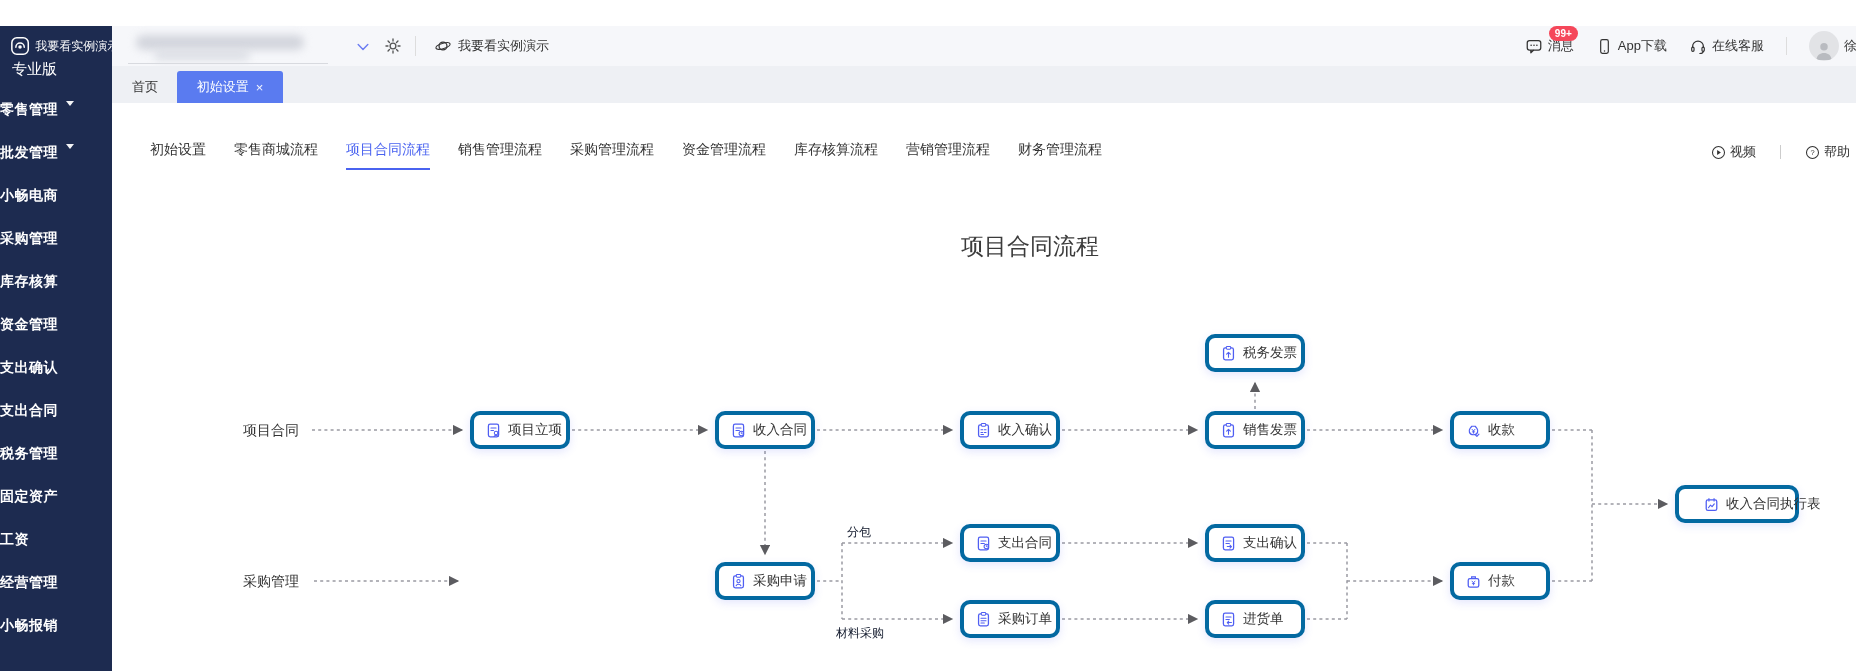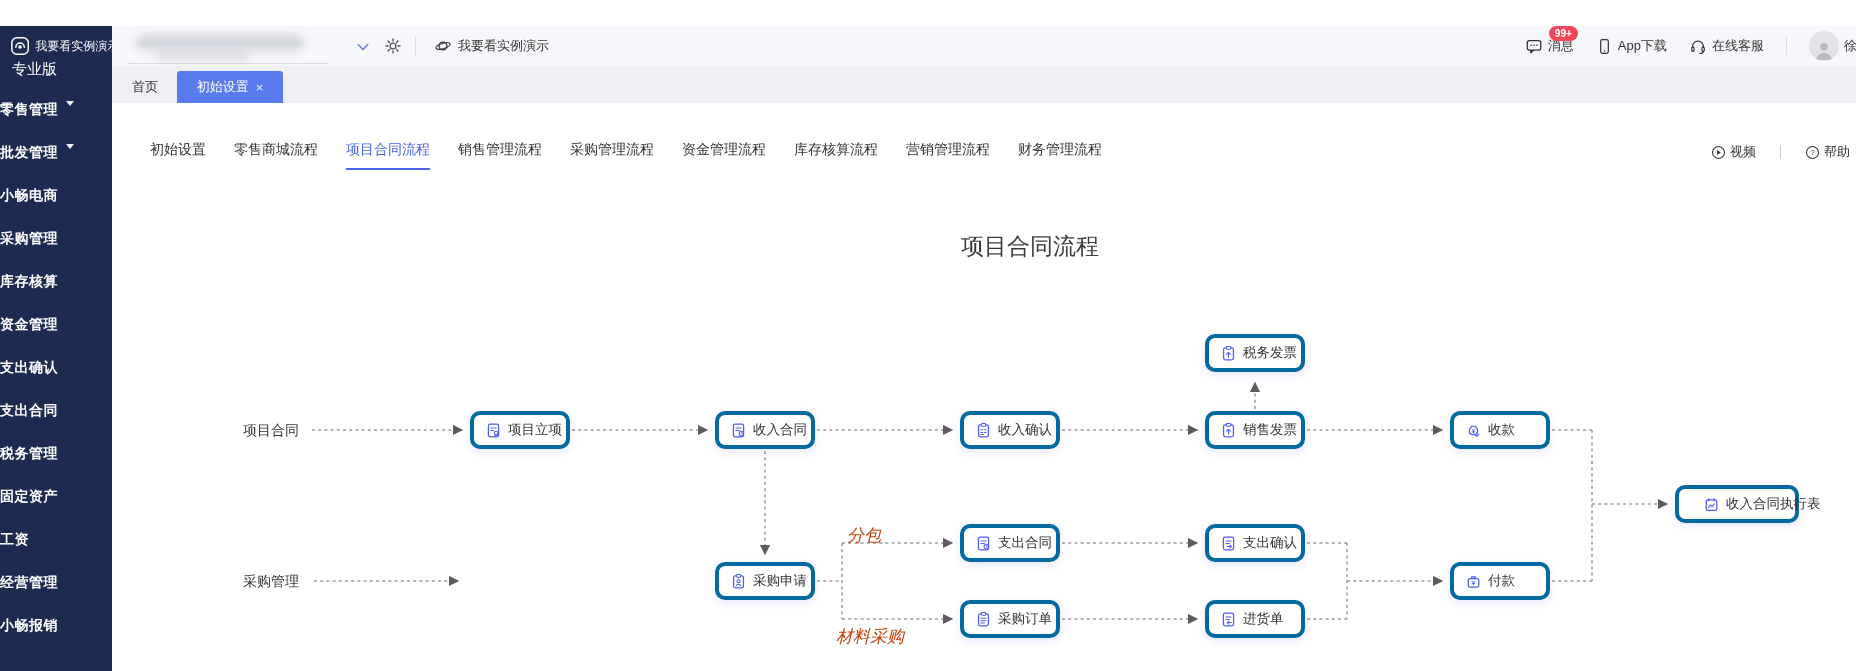--- a/index.html
+++ b/index.html
@@ -61,21 +61,21 @@
 
   
   .diagram-title { position:absolute; left:928px; top:231px; width:204px; text-align:center;
                    font-size:23px; color:#3b3b3b; font-weight:500; }
   .edges { position:absolute; left:0; top:0; pointer-events:none; }
   .node { position:absolute; width:100px; height:38px; background:#fff; border:4px solid #0369a1;
           border-radius:10px; box-shadow:0 3px 8px rgba(80,95,240,.15); display:flex; align-items:center;
           gap:6px; padding-left:11px; font-size:13.5px; color:#333; cursor:pointer; white-space:nowrap; z-index:2; }
   .node.wide { width:124px;padding-left:24px; }
   .lane-label { position:absolute; font-size:14px; color:#333; }
-  .branch-label { position:absolute; font-size:17px; color:#c2410c;font-style:italic; }
+  .branch-label { position:absolute; font-size:12px; color:#0f172a; }
   .nicon { flex:0 0 auto; }
 </style>
 </head>
 <body>
 
 <div class="sidebar">
   <div class="logo-area">
     <div class="logo-row">
       <svg width="22" height="22" viewBox="0 0 24 24">
         <rect x="2.2" y="2.2" width="19.6" height="19.6" rx="6" fill="none" stroke="#fff" stroke-width="1.8"></rect>

